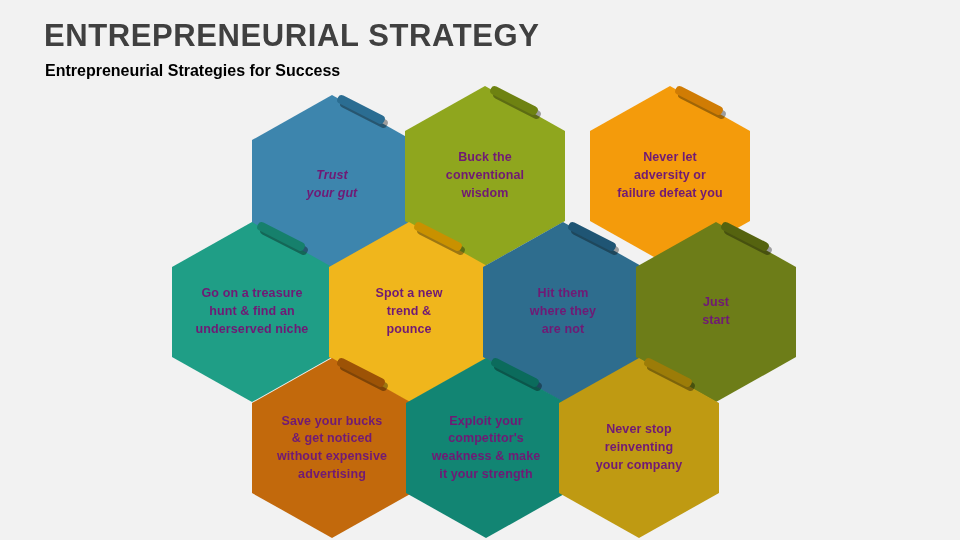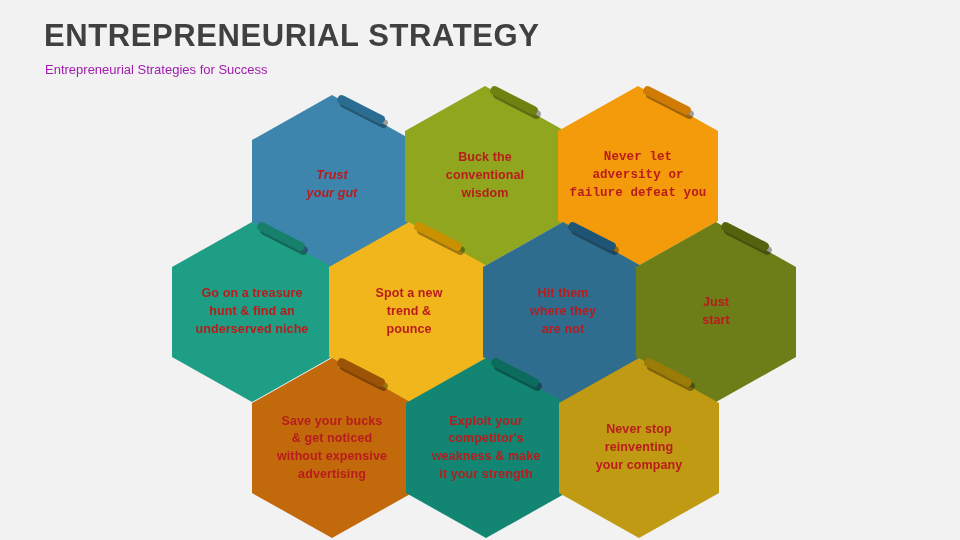--- a/index.html
+++ b/index.html
@@ -29,23 +29,23 @@
     font-weight: bold;
     letter-spacing: 0.6px;
     color: #404040;
     text-transform: uppercase;
     white-space: nowrap;
   }
   #subtitle {
     position: absolute;
     left: 39px;
     top: 62px;
-    font-size: 13px;
-    color: #a21caf;
-    font-weight: normal;
+    font-size: 16px;
+    color: #000000;
+    font-weight: bold;
     white-space: nowrap;
   }
   #hexgrid {
     position: absolute;
     left: 0;
     top: 0;
     width: 960px;
     height: 540px;
   }
   .hexcell {
@@ -64,21 +64,21 @@
   .hexlabel {
     position: absolute;
     left: 8px;
     top: 0;
     width: 144px;
     height: 180px;
     display: flex;
     align-items: center;
     justify-content: center;
     text-align: center;
-    color: #b91c1c;
+    color: #701a75;
     font-size: 12.5px;
     line-height: 1.42;
     font-weight: bold;
     letter-spacing: 0.1px;
     pointer-events: none;
   }
   .hexbar {
     position: absolute;
     width: 52px;
     height: 9px;
@@ -114,21 +114,21 @@
         </div>
       </div>
       <div class="hexcell" style="left: 399px; top: 86px;">
         <div class="hexshape" style="background: rgb(143, 166, 30);"></div>
         <div class="hexbar-shadow" style="background: rgb(0, 0, 0); left: 86px; top: 14px;"></div>
         <div class="hexbar" style="background: rgb(110, 130, 17); left: 83px; top: 10px;"></div>
         <div class="hexlabel">
           <span>Buck the<br>conventional<br>wisdom</span>
         </div>
       </div>
-      <div class="hexcell" style="left: 552px; top: 86px; font-family: Liberation Mono, monospace;">
+      <div class="hexcell" style="left: 584px; top: 86px;">
         <div class="hexshape" style="background: rgb(244, 155, 11);"></div>
         <div class="hexbar-shadow" style="background: rgb(0, 0, 0); left: 86px; top: 14px;"></div>
         <div class="hexbar" style="background: rgb(208, 124, 4); left: 83px; top: 10px;"></div>
         <div class="hexlabel">
           <span>Never let<br>adversity or<br>failure defeat you</span>
         </div>
       </div>
       <div class="hexcell" style="left: 166px; top: 222px;">
         <div class="hexshape" style="background: rgb(31, 158, 134);"></div>
         <div class="hexbar-shadow" style="background: rgb(0, 0, 0); left: 86px; top: 14px;"></div>

